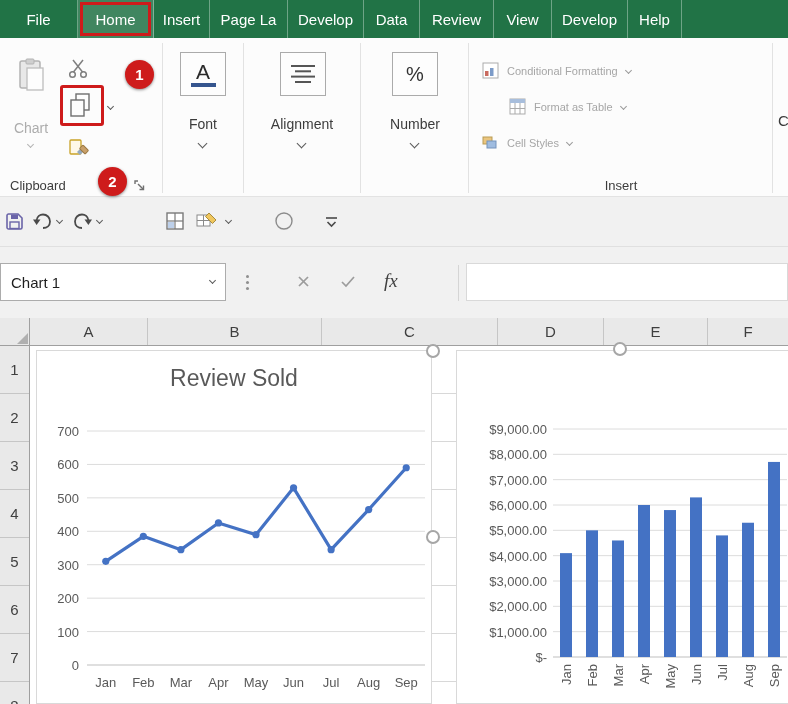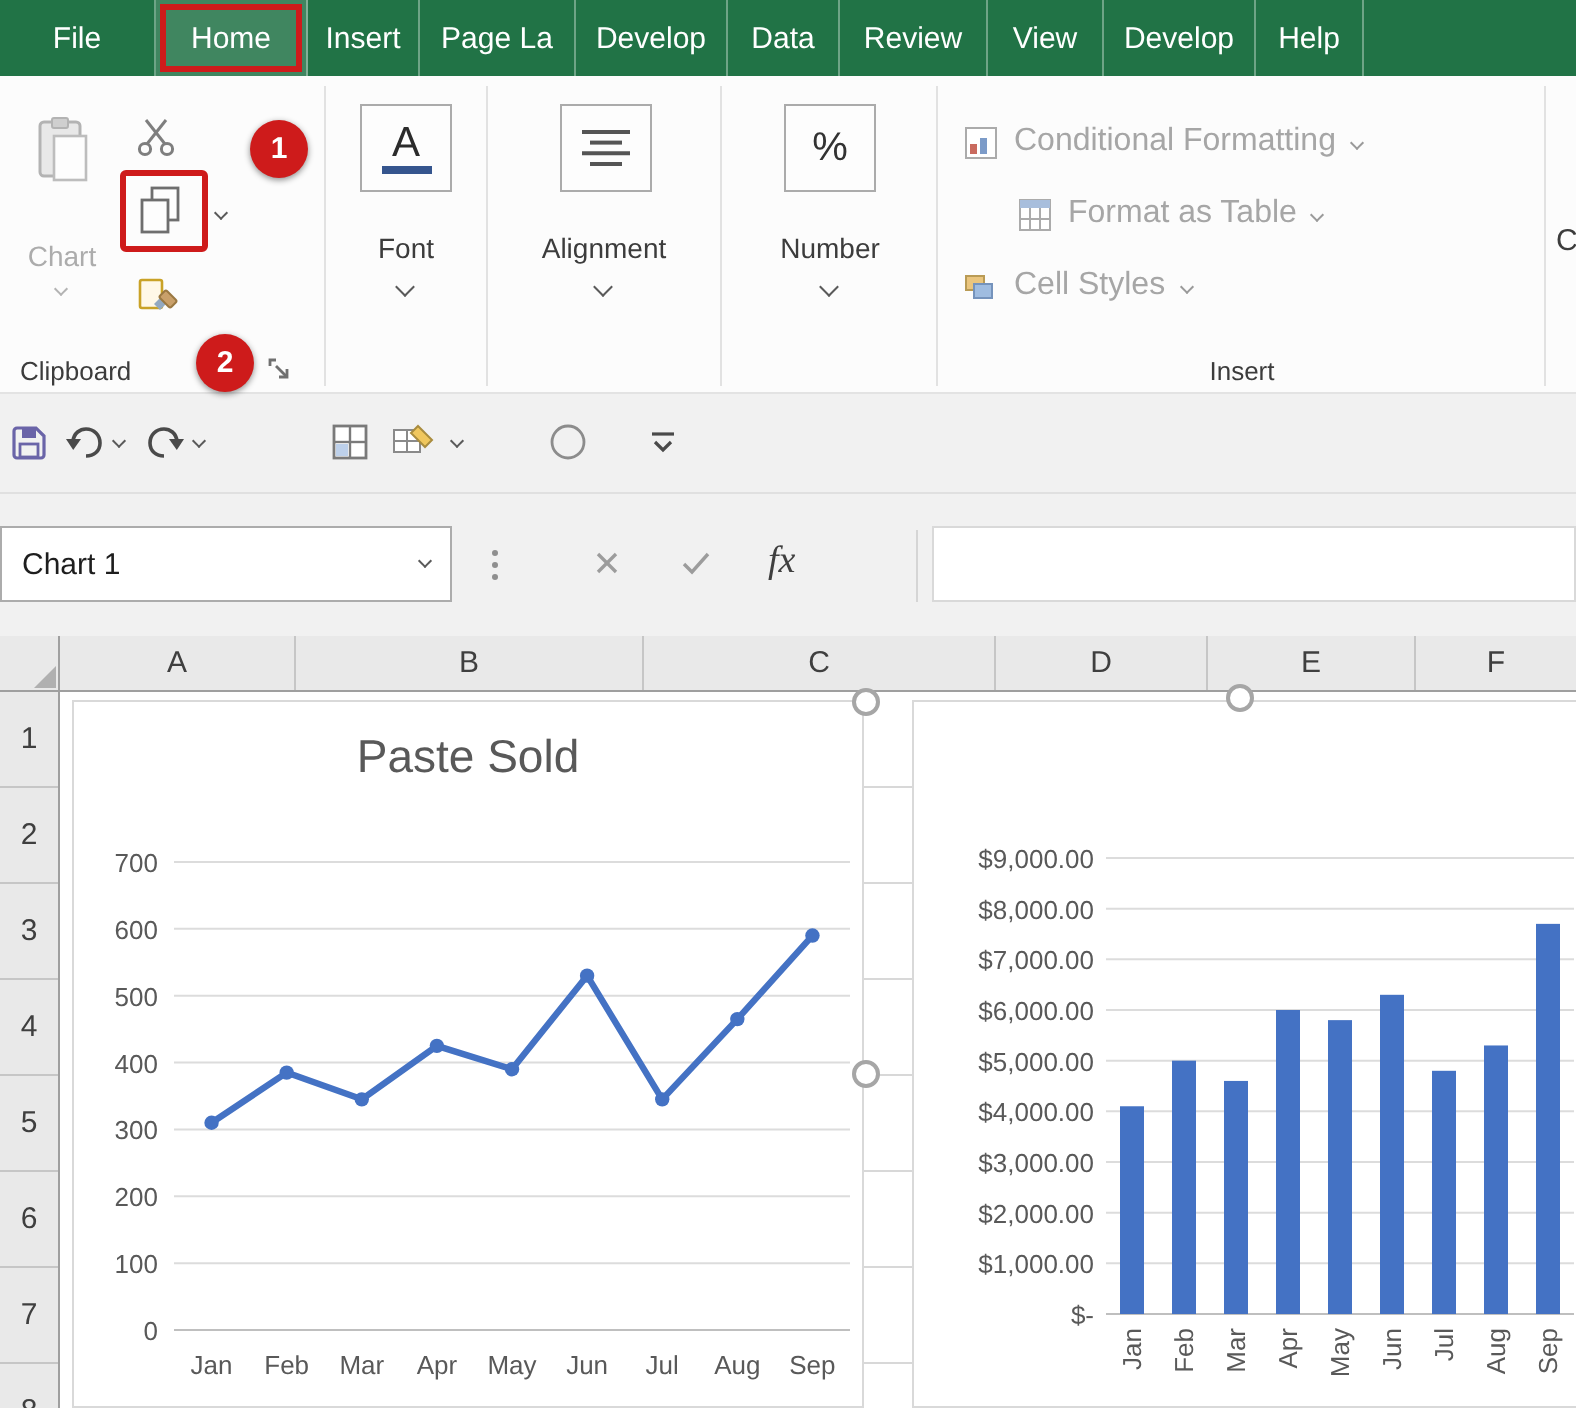--- a/index.html
+++ b/index.html
@@ -26,21 +26,21 @@
   .chev.sm{width:5px;height:5px}
   .chev.dis{border-color:#B3B3B3}
   .chev.gray{border-color:#9A9A9A}
   .icon-box{position:absolute;width:46px;height:44px;border:1px solid #ABABAB;background:#FDFDFD;
             display:flex;flex-direction:column;align-items:center;justify-content:center}
   #paste-btn{position:absolute;left:4px;top:8px;width:54px;height:114px}
   #paste-btn svg{position:absolute;left:13px;top:12px}
   #paste-btn .lbl{position:absolute;left:0;top:74px;width:54px}
   #paste-btn .chev{position:absolute;left:24px;top:96px}
   .rib-btn{position:absolute}
-  .styles-item{position:absolute;display:flex;align-items:center;gap:8px;font-size:16px;color:#A6A6A6;white-space:nowrap}
+  .styles-item{position:absolute;display:flex;align-items:center;gap:8px;font-size:11px;color:#A6A6A6;white-space:nowrap}
   .numcircle{position:absolute;width:29px;height:29px;border-radius:50%;background:var(--red,#CE1B1B);color:#fff;
              font-size:15px;font-weight:bold;display:flex;align-items:center;justify-content:center;
              box-shadow:0 1px 3px rgba(0,0,0,.45);z-index:5}
   #copy-redbox{position:absolute;left:60px;top:47px;width:44px;height:41px;border:3px solid var(--red,#CE1B1B);
                border-radius:3px;z-index:4;pointer-events:none}
   .a-underline{width:25px;height:4px;background:#35558E;margin-top:1px}
   .a-glyph{font-size:21px;color:#2B2B2B;line-height:1}
 
   
   #qat{position:absolute;left:0;top:197px;width:788px;height:50px;background:#F1F1F1;border-bottom:1px solid #E0E0E0}
@@ -314,21 +314,21 @@
     <div class="rowh">5</div>
     <div class="rowh">6</div>
     <div class="rowh">7</div>
     <div class="rowh">8</div>
   </div>
 
   <div id="gridarea"></div>
   <div id="gaplines"></div>
 
   <div class="chart" id="chart1">
-    <div class="chart-title">Paste Sold</div>
+    <div class="chart-title">Review Sold</div>
     <svg id="units-svg" class="plot" width="394" height="352">
         <line x1="50" y1="314" x2="388" y2="314" stroke="#BFBFBF" stroke-width="1"></line>
         <text x="42" y="314.5" text-anchor="end" dominant-baseline="central" class="tick">0</text>
         <line x1="50" y1="280.57142857142856" x2="388" y2="280.57142857142856" stroke="#DCDCDC" stroke-width="1"></line>
         <text x="42" y="281.07142857142856" text-anchor="end" dominant-baseline="central" class="tick">100</text>
         <line x1="50" y1="247.14285714285717" x2="388" y2="247.14285714285717" stroke="#DCDCDC" stroke-width="1"></line>
         <text x="42" y="247.64285714285717" text-anchor="end" dominant-baseline="central" class="tick">200</text>
         <line x1="50" y1="213.71428571428572" x2="388" y2="213.71428571428572" stroke="#DCDCDC" stroke-width="1"></line>
         <text x="42" y="214.21428571428572" text-anchor="end" dominant-baseline="central" class="tick">300</text>
         <line x1="50" y1="180.2857142857143" x2="388" y2="180.2857142857143" stroke="#DCDCDC" stroke-width="1"></line>

